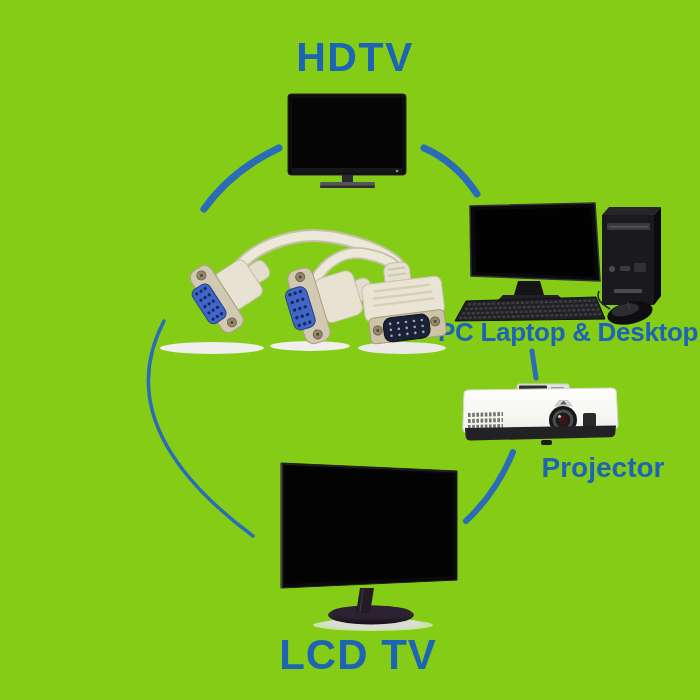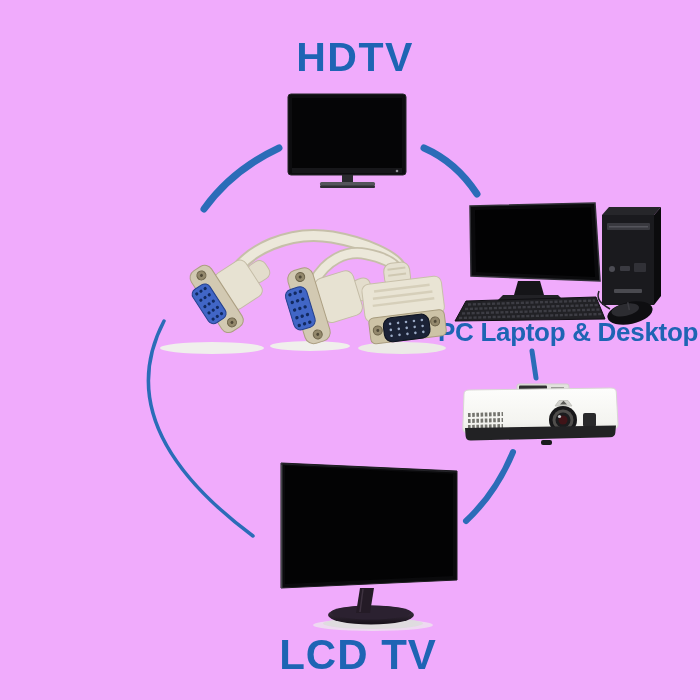--- a/index.html
+++ b/index.html
@@ -1,17 +1,17 @@
 <!DOCTYPE html>
 <html style="--label-blue: #1e64b4; --arc-blue: #2b6cb8; --device-black: #0d0d0f; --cable-beige: #e9e4d6; --connector-socket-blue: #4166c6; --projector-white: #fafaf8;"><head>
 <meta charset="utf-8">
 <style>
   html,body{margin:0;padding:0;background:#fff;}
   .canvas{
-    position:relative;width:700px;height:700px;background:#f0abfc;
+    position:relative;width:700px;height:700px;background:#84cc16;
     font-family:"Liberation Sans", sans-serif;overflow:hidden;
   }
   .label{
     position:absolute;color:var(--label-blue,#1e64b4);
     font-weight:bold;text-align:center;line-height:1.05;white-space:nowrap;
   }
   .label-hdtv{left:250px;top:36px;width:210px;font-size:41px;letter-spacing:1.5px;}
   .label-pc{left:438px;top:319px;width:252px;font-size:26px;letter-spacing:-0.3px;}
   .label-projector{left:533px;top:453px;width:140px;font-size:28px;}
   .label-lcdtv{left:260px;top:633px;width:196px;font-size:42px;letter-spacing:1px;}
@@ -117,20 +117,21 @@
         <circle cx="104.5" cy="38.5" r="1.6" fill="#c8c8cc"></circle>
       </g>
 
       <rect x="128" y="35" width="13" height="14" rx="2" fill="#2a2a2c"></rect>
 
       <path d="M 10,50 L 161,47.5 L 160.3,55 Q 160,59 155,59.3 L 16,62.5 Q 11,62.7 10.6,58 Z" fill="#222224"></path>
       <rect x="86" y="62" width="11" height="5" rx="2" fill="#1a1a1c"></rect>
     </svg>
   </div>
 
+  <div class="label label-projector">Projector</div>
 
   <div class="abs" style="left:150px;top:222px">
     <svg width="305" height="140" viewBox="0 0 305 140">
 
       <ellipse cx="62" cy="126" rx="52" ry="6" fill="#f0efec"></ellipse>
       <ellipse cx="160" cy="124" rx="40" ry="5" fill="#f0efec"></ellipse>
       <ellipse cx="252" cy="126" rx="44" ry="6" fill="#eceae6"></ellipse>
 
       <g fill="none" stroke-linecap="round">
         <path d="M 80,58 C 96,26 142,8 182,15 C 216,21 244,34 250,45" stroke="#c6bfa9" stroke-width="13"></path>

